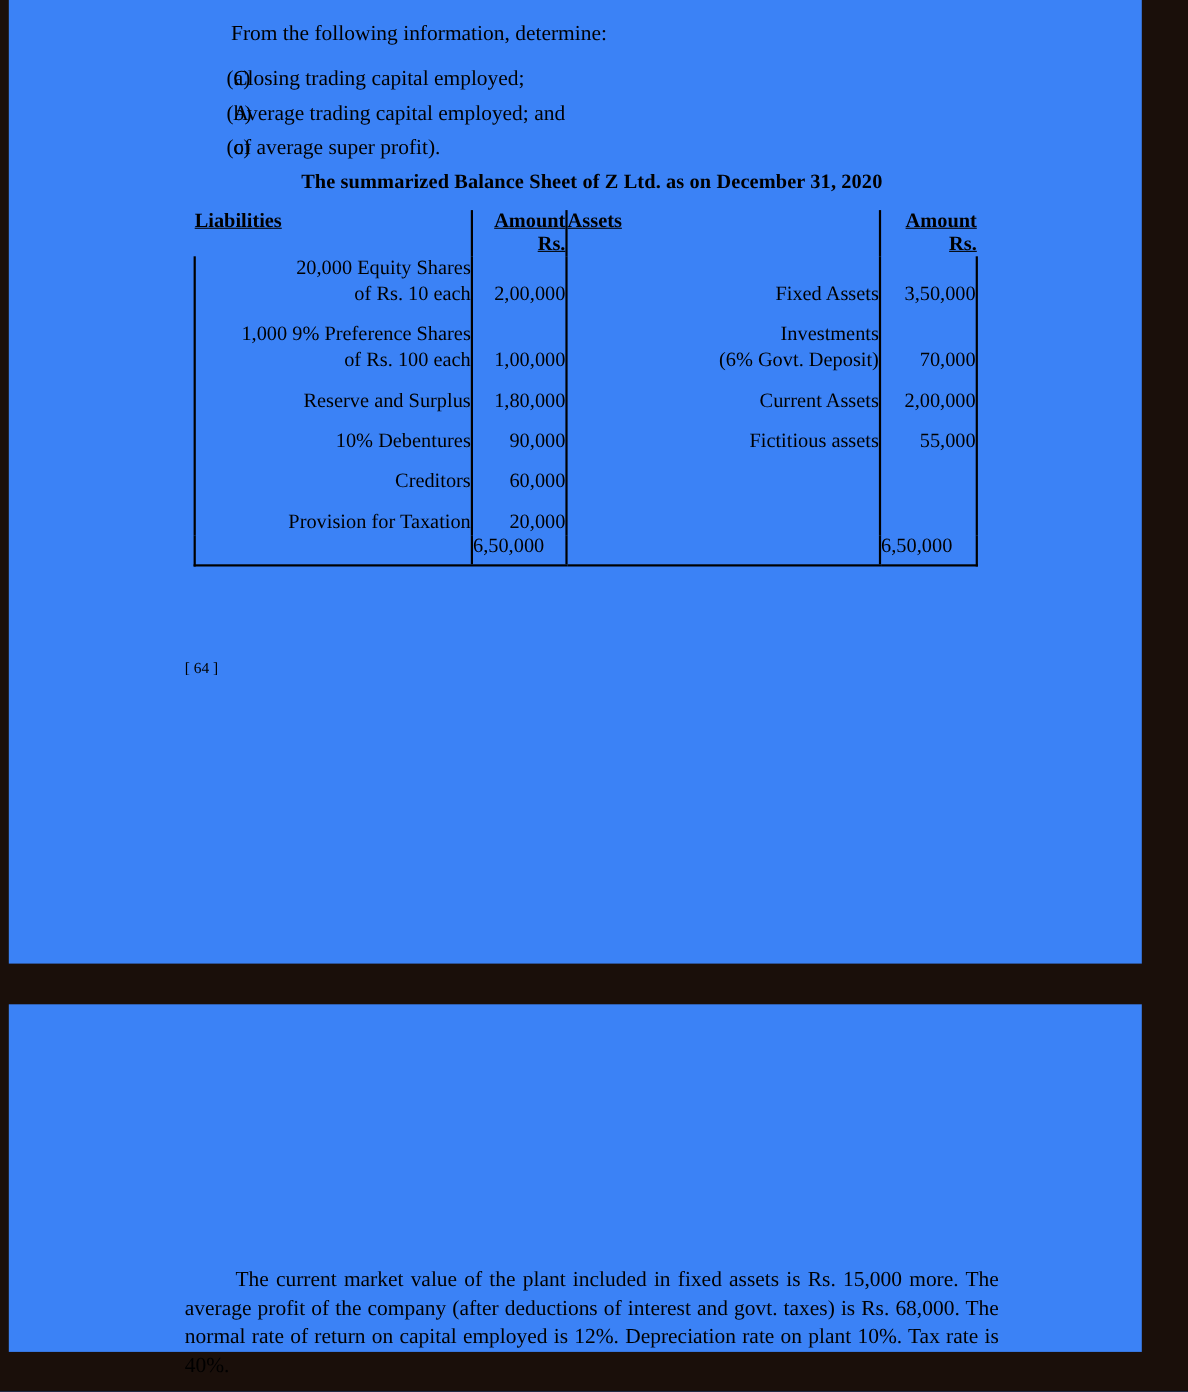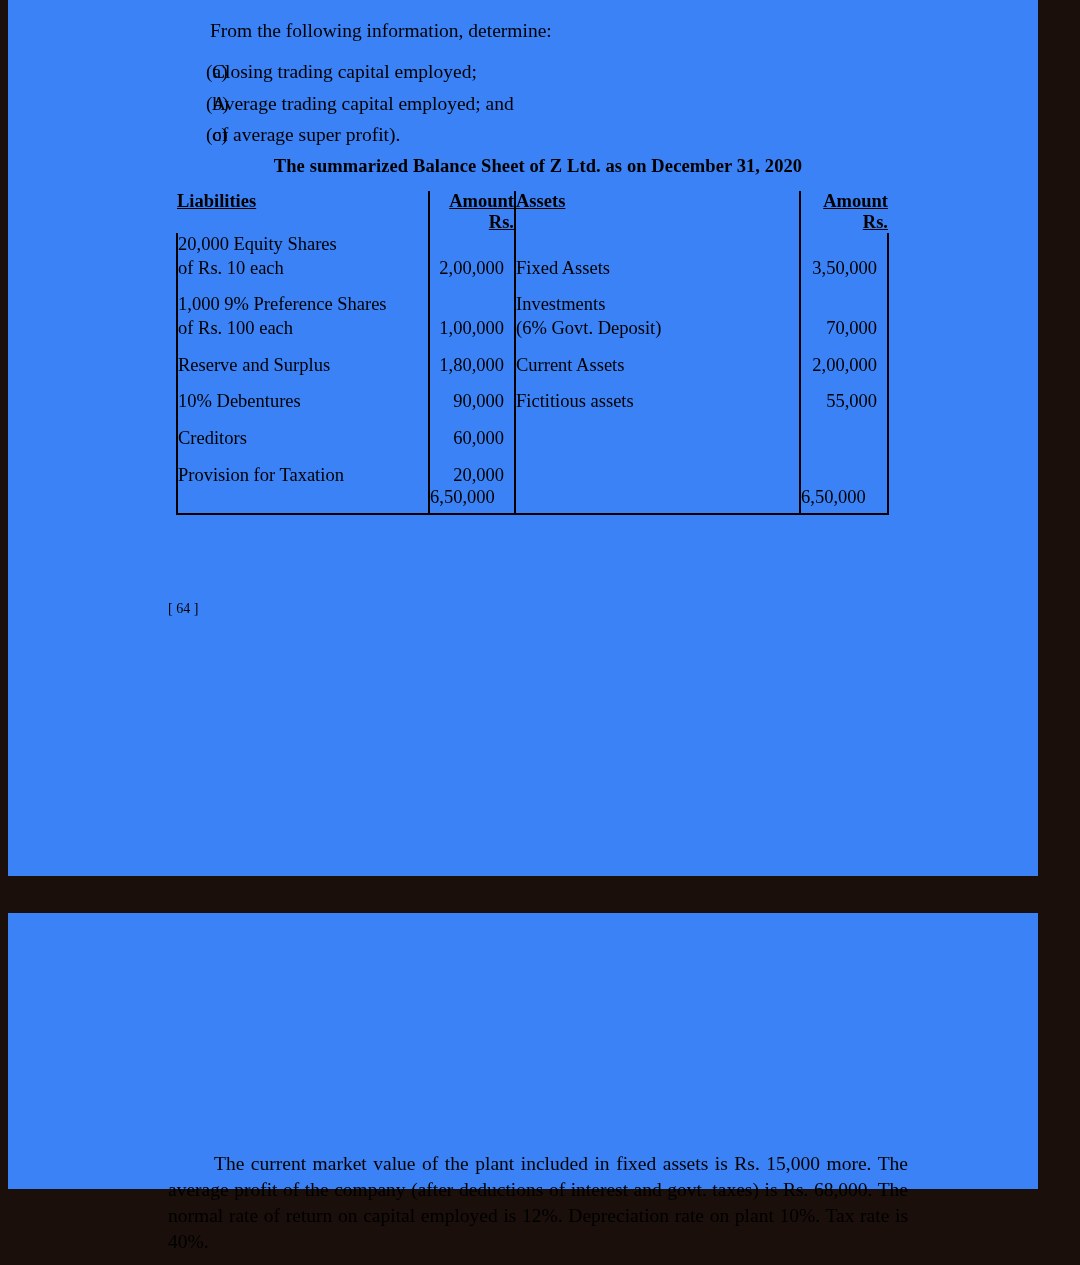--- a/index.html
+++ b/index.html
@@ -16,21 +16,21 @@
     overflow: hidden;
   }
 
   .page {
     position: absolute;
     background: #3b82f6;
     left: 8px;
     width: 1030px;
   }
   .page-one { top: 0; height: 876px; }
-  .page-two { top: 913px; height: 276px; }
+  .page-two { top: 913px; height: 316px; }
 
   .content {
     position: absolute;
     left: 160px;
     width: 740px;
   }
 
   .intro-line {
     font-size: 19.5px;
     line-height: 1.35;
@@ -99,24 +99,24 @@
     padding-right: 10px;
   }
 
   .col-desc  { width: 252px; }
   .col-amt   { width: 86px; }
   .col-desc2 { width: 285px; }
   .col-amt2  { width: 88px; }
 
   .body-cell {
     padding: 0 8px;
+    text-align: right;
   }
   .body-cell.amt {
     text-align: right;
-    padding-right: 10px;
   }
 
   .rows {
     padding-top: 18px;
     padding-bottom: 6px;
   }
   .line {
     line-height: 1.28;
     white-space: nowrap;
   }

